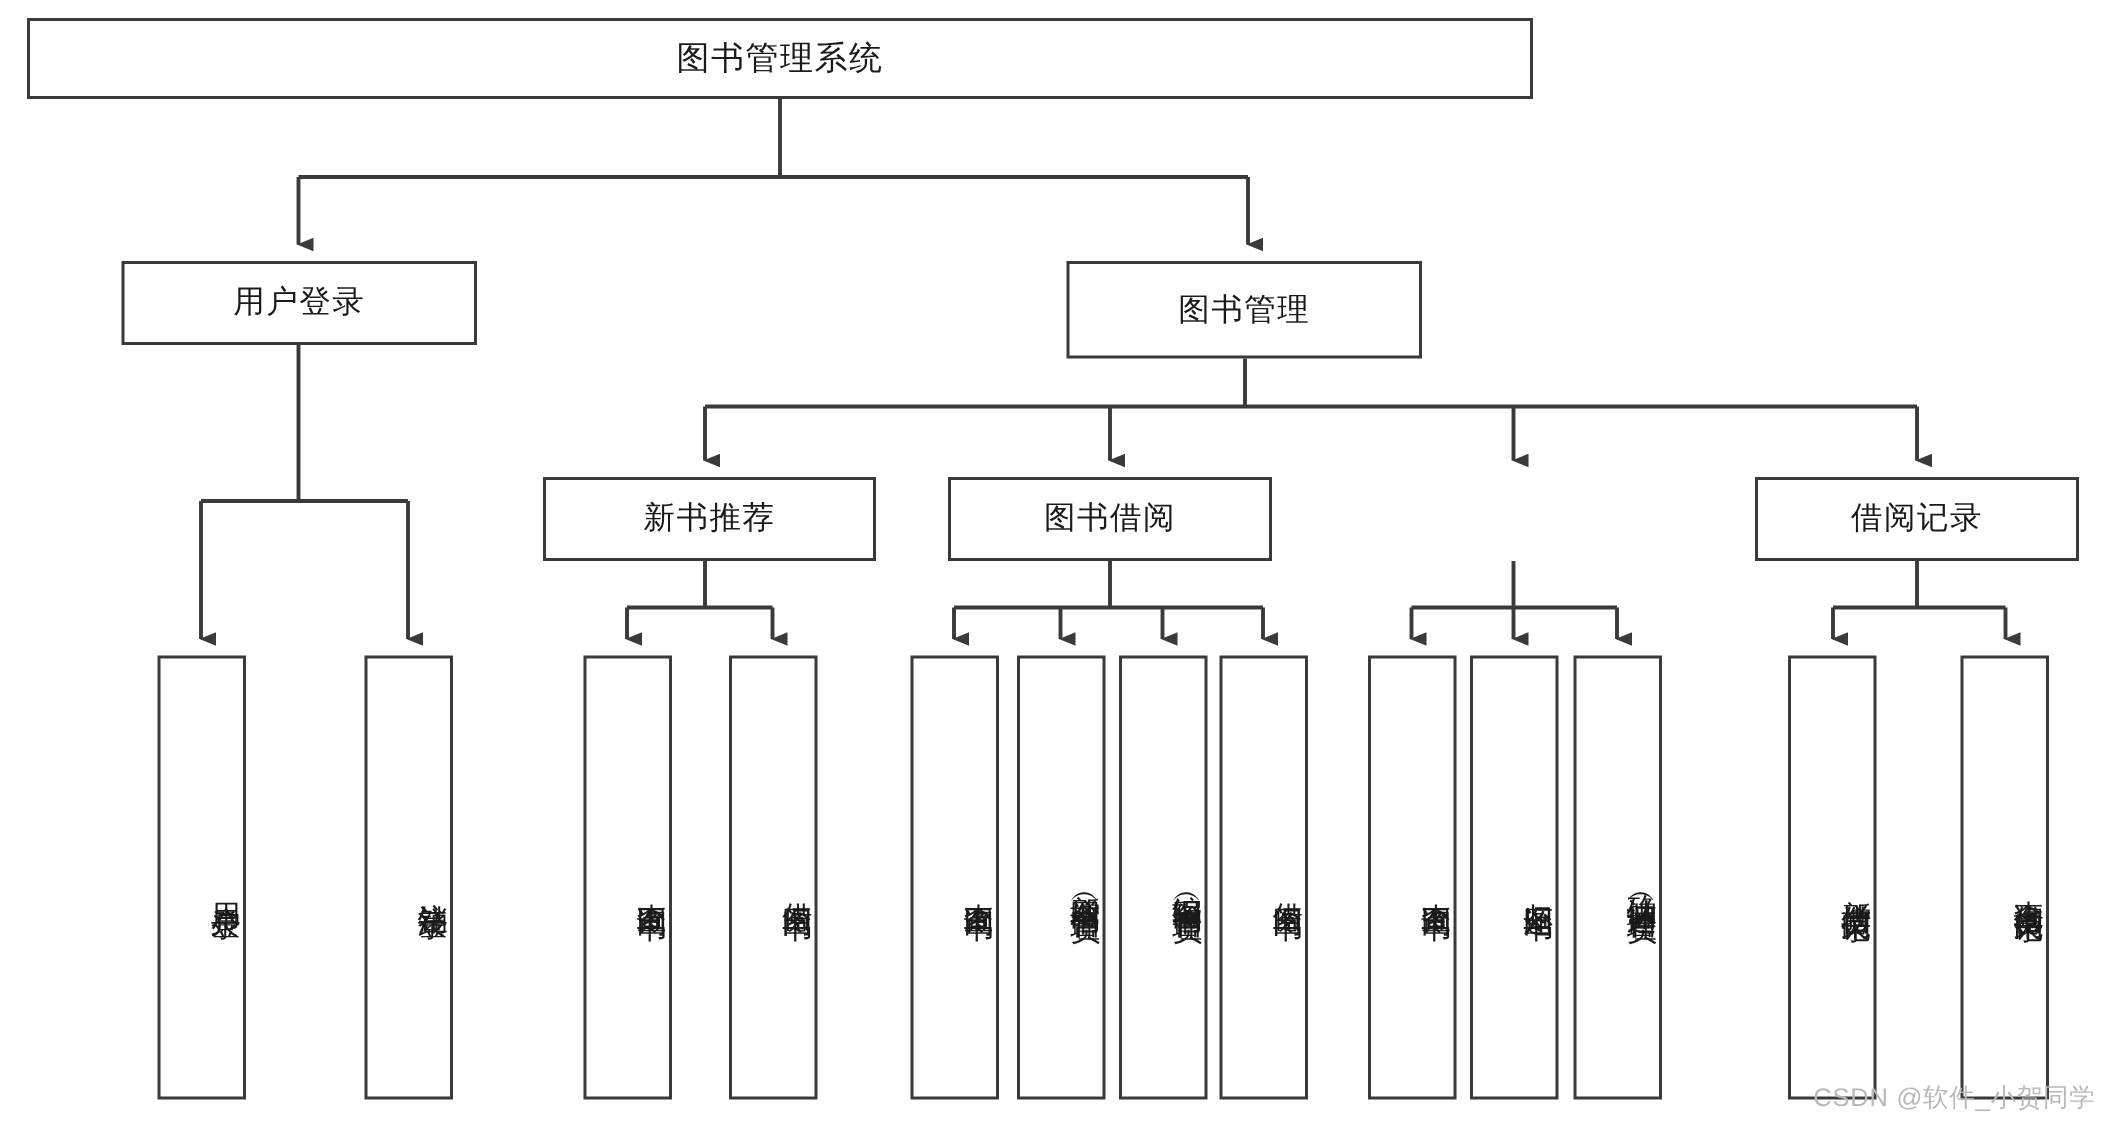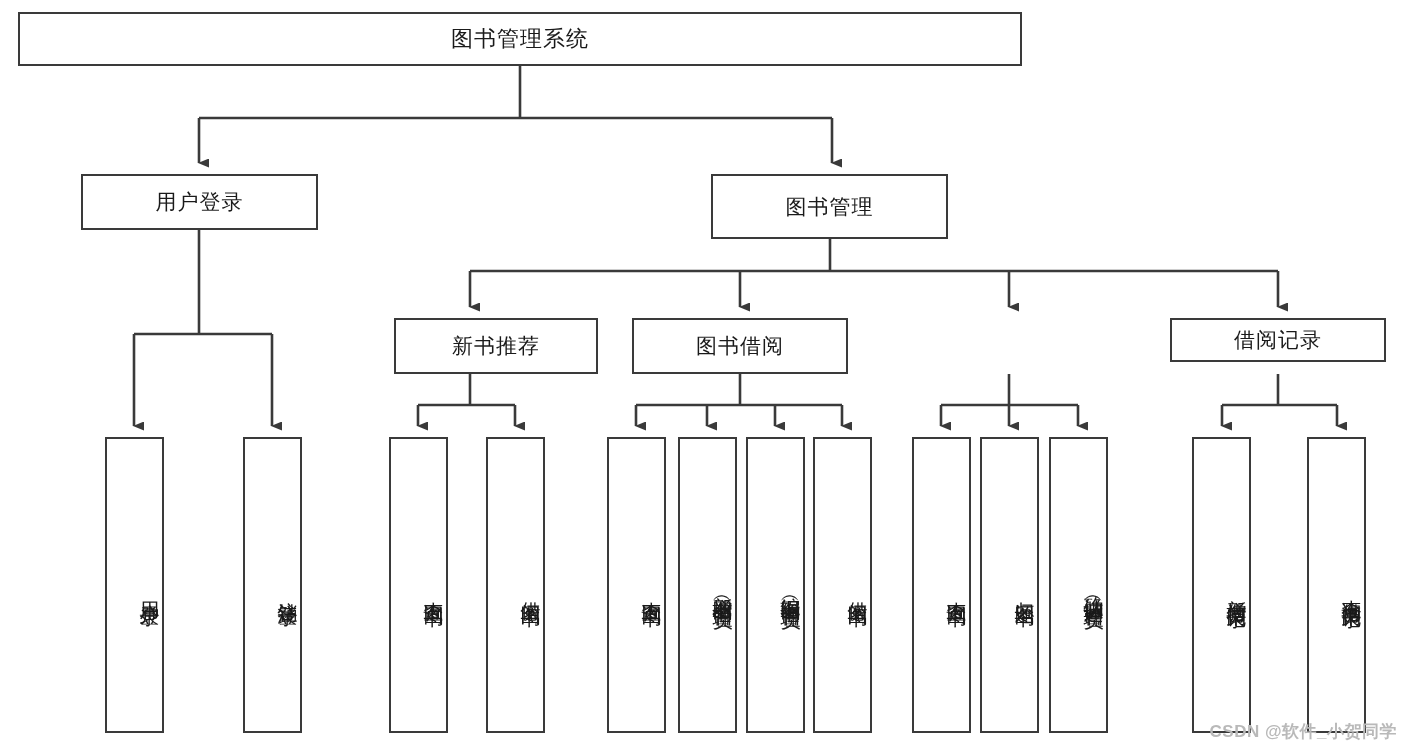--- a/index.html
+++ b/index.html
@@ -56,21 +56,20 @@
   }
   #watermark{
     position:absolute;
     right:8px;
     bottom:4px;
     font-size:17px;
     color:#b9b9b9;
     letter-spacing:0.5px;
     white-space:nowrap;
     user-select:none;
-    font-weight:bold;
   }
 </style>
 </head>
 <body>
 
 <div id="diagram">
 
   <svg id="edges" viewBox="0 0 1405 747">
     <defs>
       <marker id="arrow" markerWidth="10" markerHeight="11" refX="4.5" refY="10" orient="auto" markerUnits="userSpaceOnUse">
@@ -119,23 +118,23 @@
       <path d="M1222,405 L1222,426" marker-end="url(#arrow)"></path>
       <path d="M1337,405 L1337,426" marker-end="url(#arrow)"></path>
     </g>
   </svg>
 
   <div class="node horiz root" style="left:18px;top:12px;width:1004px;height:54px;font-family:Liberation Serif, serif;">图书管理系统</div>
 
   <div class="node horiz" style="left:81px;top:174px;width:237px;height:56px;">用户登录</div>
   <div class="node horiz" style="left:711px;top:174px;width:237px;height:65px;">图书管理</div>
 
-  <div class="node horiz" style="left:362px;top:318px;width:204px;height:56px;margin-left:32px;">新书推荐</div>
+  <div class="node horiz" style="left:362px;top:318px;width:222px;height:56px;">新书推荐</div>
   <div class="node horiz" style="left:632px;top:318px;width:216px;height:56px;">图书借阅</div>
-  <div class="node horiz" style="left:1170px;top:318px;width:216px;height:44px;">借阅记录</div>
+  <div class="node horiz" style="left:1170px;top:318px;width:216px;height:56px;">借阅记录</div>
 
   <div class="node vert" style="left:105px;top:437px;width:59px;height:296px;">
     <span class="vtext">用户登录</span>
   </div>
   <div class="node vert" style="left:243px;top:437px;width:59px;height:296px;">
     <span class="vtext">注销登录</span>
   </div>
 
   <div class="node vert" style="left:389px;top:437px;width:59px;height:296px;">
     <span class="vtext">查询图书</span>

